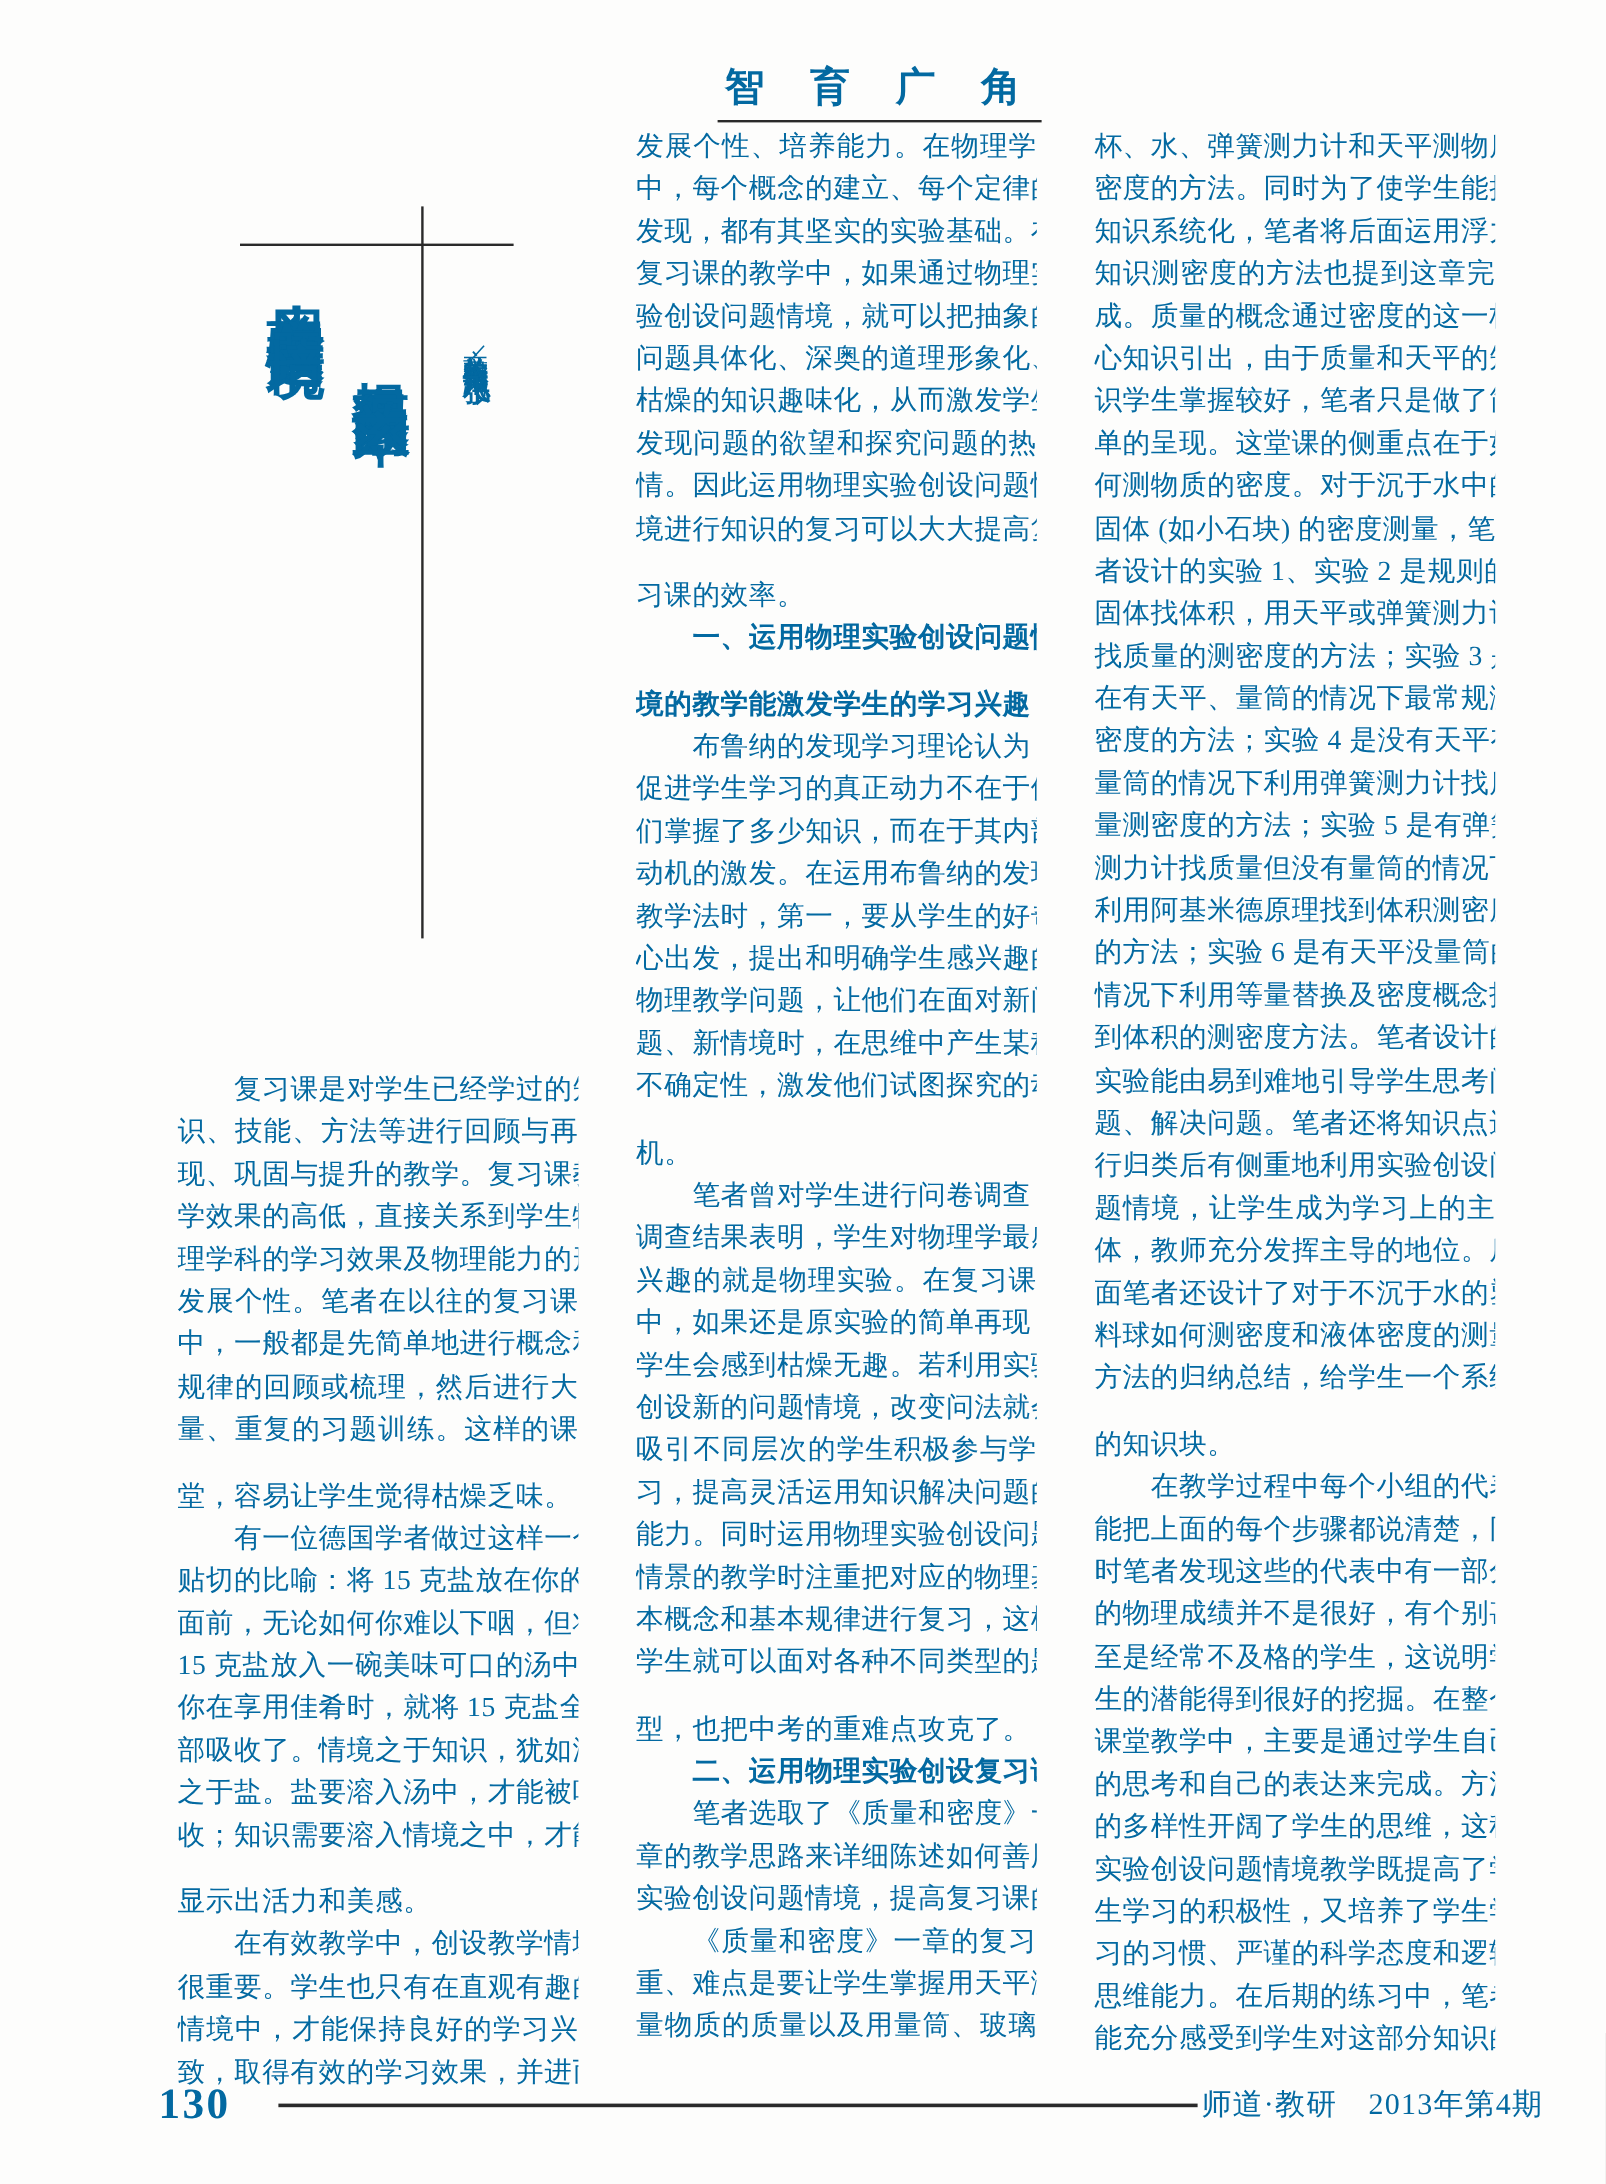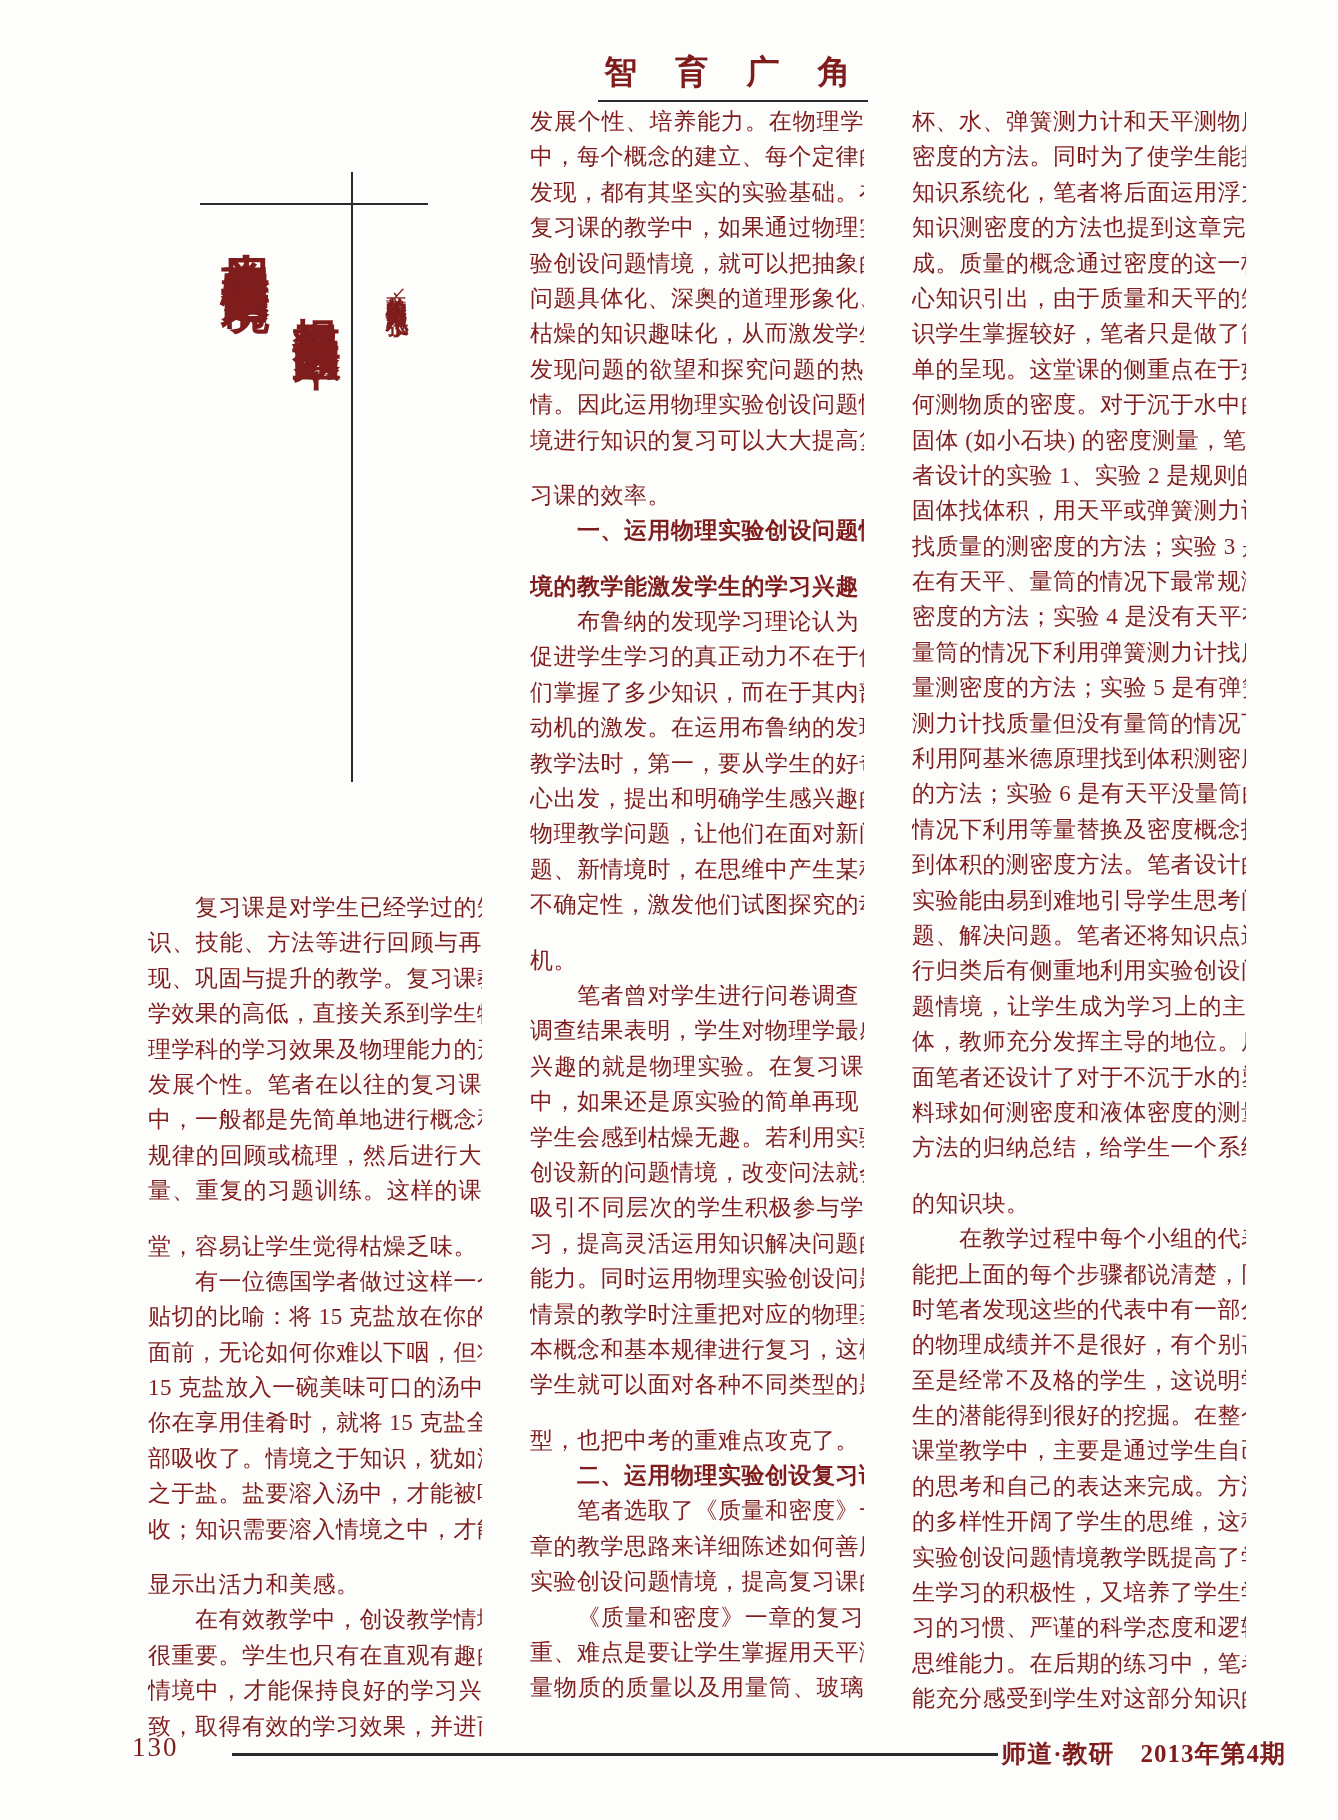--- a/index.html
+++ b/index.html
@@ -2,21 +2,21 @@
 <html><head>
 <meta charset="utf-8">
 <style>
   html,body { margin:0; padding:0; background:#e8e8e6; }
   .page {
     position:relative;
     width:1338px; height:1820px;
     margin:0 auto;
     background:#fdfdfc;
     font-family:"Liberation Serif","DejaVu Serif",serif;
-    color:#7f1d1d;
+    color:#0369a1;
     overflow:hidden;
   }
 
   
   .header-wrap { position:absolute; left:598px; top:50px; }
   .header-title {
     display:inline-block;
     font-size:33px; font-weight:bold;
     letter-spacing:15px;
     padding:0 2px 5px 6px;
@@ -66,23 +66,23 @@
     text-align-last:justify;
     overflow:hidden;
     white-space:nowrap;
     letter-spacing:0.5px;
   }
   .line.para-end { text-align-last:left;margin-top:20px; }
   .line.indent { text-indent:47px; }
   .line.heading { font-weight:bold; }
 
   
-  .page-num { position:absolute; left:132px; top:1732px; font-size:27px; font-weight:normal; letter-spacing:2px; }
+  .page-num { position:absolute; left:132px; top:1732px; font-size:36px; font-weight:bold; letter-spacing:2px; }
   .footer-rule { position:absolute; left:232px; top:1753px; width:766px; height:3px; background:#2a2a2a; }
-  .footer-journal { position:absolute; right:52px; top:1737px; font-size:25px; font-weight:bold; letter-spacing:1px; white-space:nowrap; }
+  .footer-journal { position:absolute; right:52px; top:1737px; font-size:25px; font-weight:normal; letter-spacing:1px; white-space:nowrap; }
 </style>
 </head>
 <body>
 
 <div class="page">
 
   <div class="header-wrap">
     <span class="header-title">智 育 广 角</span>
   </div>
 

